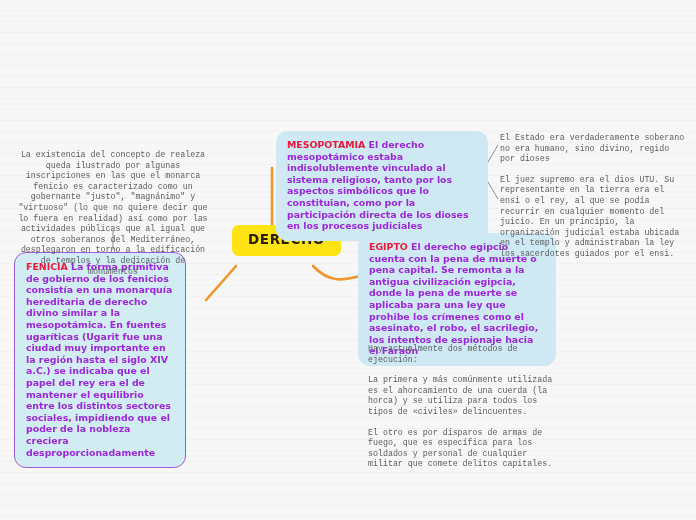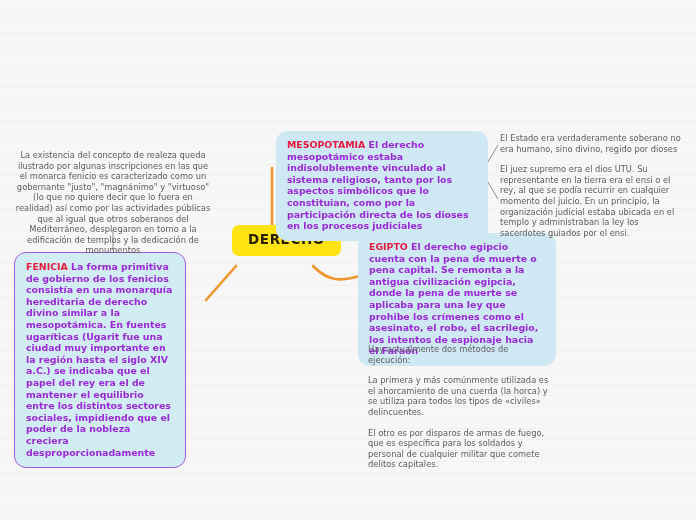--- a/index.html
+++ b/index.html
@@ -78,20 +78,21 @@
   .text-block {
     position: absolute;
     box-sizing: border-box;
     font-size: 8.3px;
     line-height: 10.6px;
     color: #5c5c5c;
   }
   .text-block.centered { text-align: center; }
   .text-block p {
     margin: 0 0 10px 0;
+    font-family: Liberation Mono, monospace;
   }
   .text-block p:last-child { margin-bottom: 0; }
 </style>
 </head>
 <body>
 
 <div id="canvas">
 
   <svg class="links" viewBox="0 0 696 520" xmlns="http://www.w3.org/2000/svg">
 

